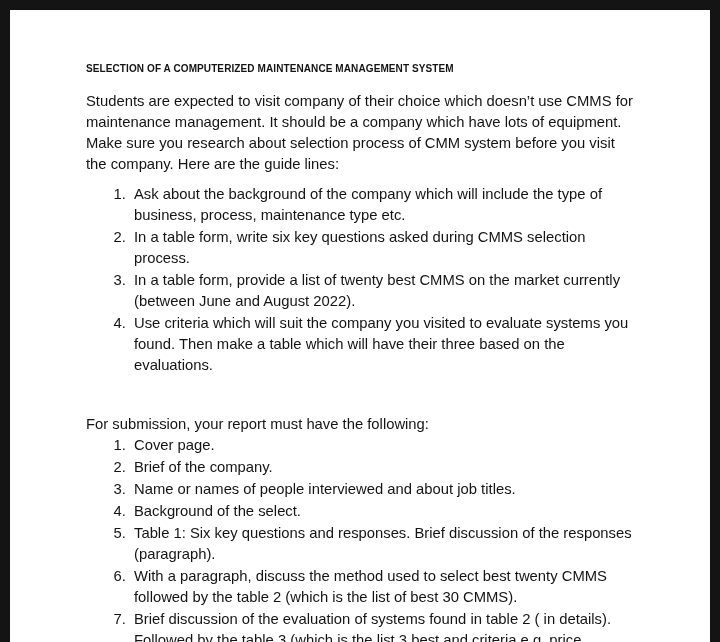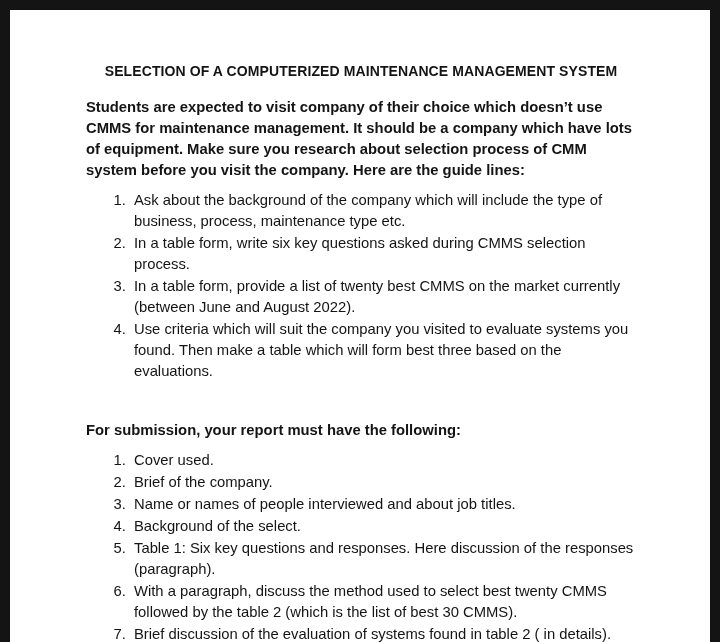--- a/index.html
+++ b/index.html
@@ -28,68 +28,67 @@
     background: #ffffff;
     overflow: hidden;
   }
   .content {
     padding: 52px 74px 0 76px;
     color: #141414;
     font-size: 14.8px;
     line-height: 1.42;
   }
   .doc-title {
-    text-align: center;
+    text-align: left;
     font-weight: bold;
-    font-size: 14px;
+    font-size: 10px;
     margin: 0 0 15px 0;
     letter-spacing: 0.1px;
   }
   .para {
     margin: 0 0 9px 0;
-    font-weight: bold;
   }
   ol.doc-list {
     margin: 0 0 10px 0;
     padding-left: 44px;
   }
   ol.doc-list li {
     margin: 0 0 1px 0;
     padding-left: 4px;
   }
   .section-gap {
     margin-top: 38px;
-    margin-bottom: 9px;
+    margin-bottom: 0;
   }
 </style>
 </head>
 <body>
 
 <div class="viewer-frame">
   <div class="page">
     <div class="content">
 
       <h1 class="doc-title">SELECTION OF A COMPUTERIZED MAINTENANCE MANAGEMENT SYSTEM</h1>
 
       <p class="para">Students are expected to visit company of their choice which doesn’t use CMMS for maintenance management. It should be a company which have lots of equipment. Make sure you research about selection process of CMM system before you visit the company. Here are the guide lines:</p>
 
       <ol class="doc-list">
           <li>Ask about the background of the company which will include the type of business, process, maintenance type etc.</li>
           <li>In a table form, write six key questions asked during CMMS selection process.</li>
           <li>In a table form, provide a list of twenty best CMMS on the market currently (between June and August 2022).</li>
-          <li>Use criteria which will suit the company you visited  to evaluate systems you found. Then make a table which will form best three based on the evaluations.</li>
+          <li>Use criteria which will suit the company you visited  to evaluate systems you found. Then make a table which will have their three based on the evaluations.</li>
         </ol>
 
       <p class="para section-gap">For submission, your report must have the following:</p>
 
       <ol class="doc-list">
-          <li>Cover used.</li>
+          <li>Cover page.</li>
           <li>Brief of the company.</li>
           <li>Name or names of people interviewed and about job titles.</li>
           <li>Background of the select.</li>
-          <li>Table 1: Six key questions and responses. Here discussion of the responses (paragraph).</li>
+          <li>Table 1: Six key questions and responses. Brief discussion of the responses (paragraph).</li>
           <li>With a paragraph, discuss the method used to select best twenty CMMS followed by the table 2 (which is the list of best 30 CMMS).</li>
           <li>Brief discussion of the evaluation of systems found in table 2 ( in details). Followed by the table 3 (which is the list 3 best and criteria e.g. price, product establishment and so on) .</li>
         </ol>
 
     </div>
   </div>
 </div>
 
 </body></html>

